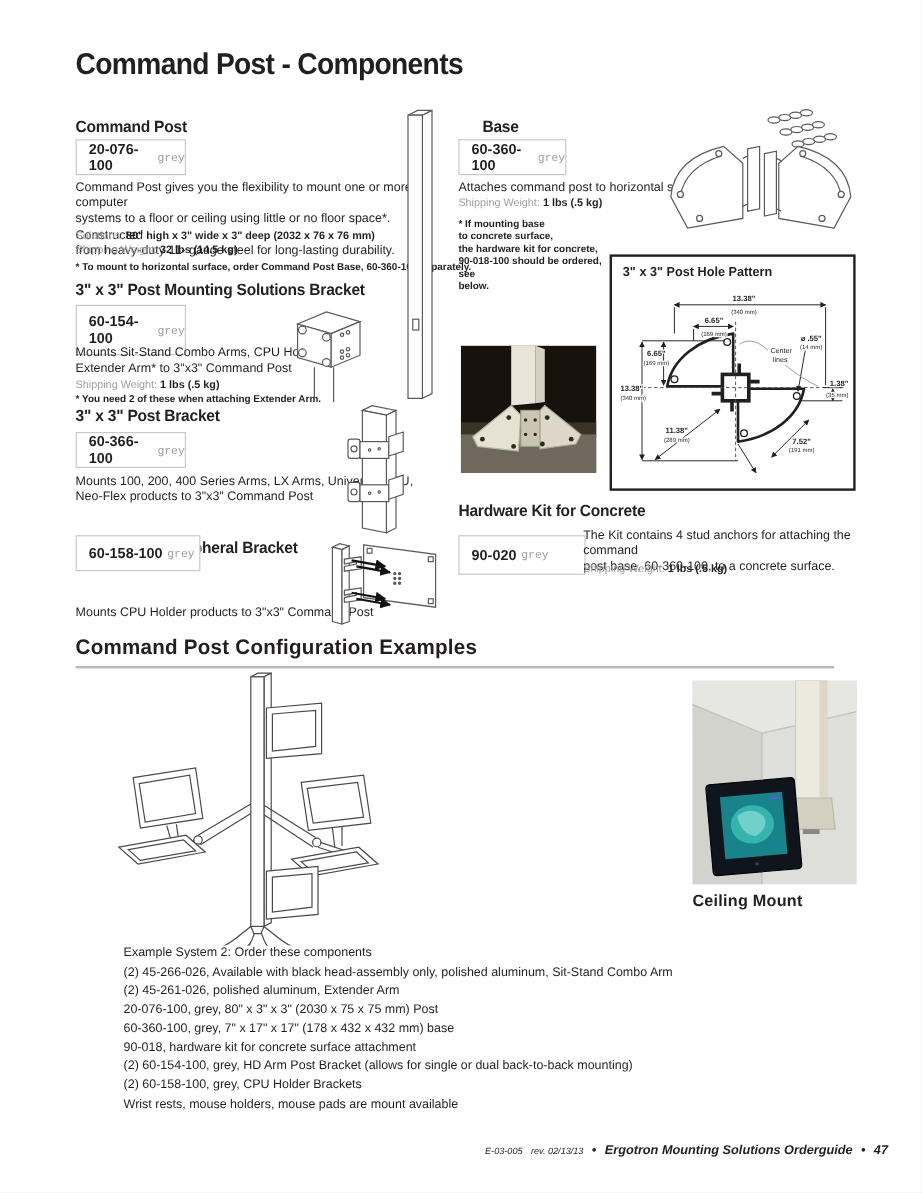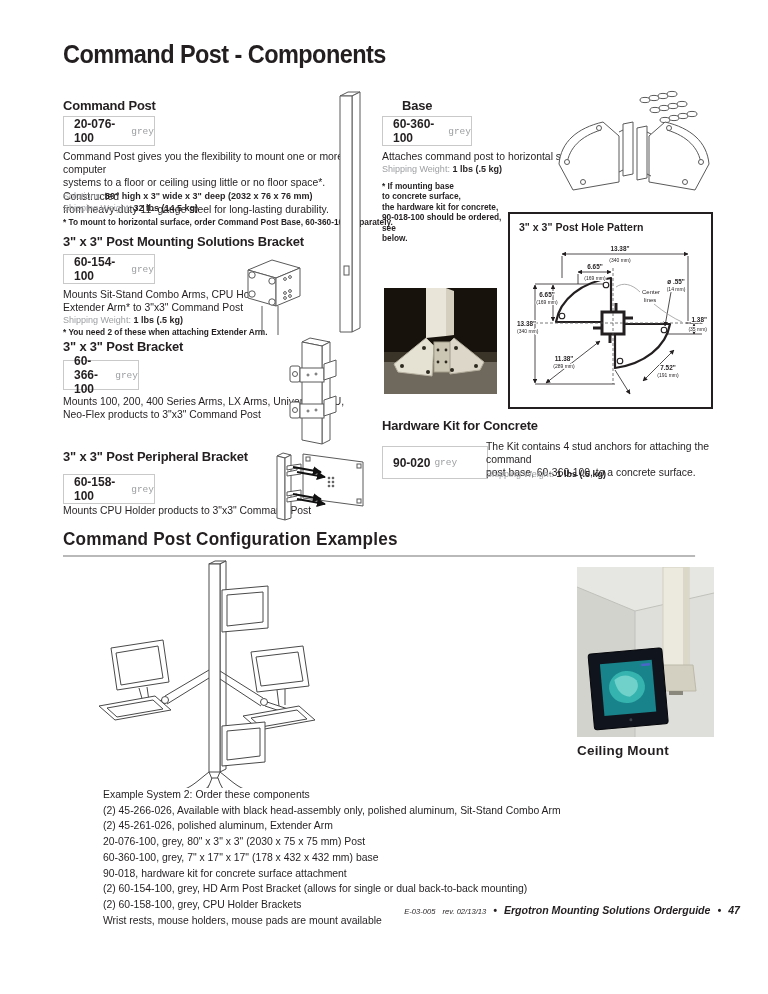--- a/index.html
+++ b/index.html
@@ -227,21 +227,21 @@
     <span class="part-color">grey</span>
   </div>
   <div class="abs body-t pre" style="left:486px;top:440px;width:235px;">The Kit contains 4 stud anchors for attaching the command
 post base, 60-360-100, to a concrete surface.</div>
   <div class="abs spec nowrap" style="left:486px;top:469px;">
     <span class="spec-label">Shipping Weight:</span>
     <span class="spec-value">1 lbs (.5 kg)</span>
   </div>
 
   <div class="abs sec-h nowrap" style="left:63px;top:234px;">3" x 3" Post Mounting Solutions Bracket</div>
-  <div class="abs part-box" style="left:63px;top:254px;width:92px;height:30px;">
+  <div class="abs part-box" style="left:63px;top:254px;width:92px;height:42px;">
     <span class="part-num">60-154-100</span>
     <span class="part-color">grey</span>
   </div>
   <div class="abs body-t pre" style="left:63px;top:288px;width:240px;">Mounts Sit-Stand Combo Arms, CPU Holders,
 Extender Arm* to 3"x3" Command Post</div>
   <div class="abs spec nowrap" style="left:63px;top:315px;">
     <span class="spec-label">Shipping Weight:</span>
     <span class="spec-value">1 lbs (.5 kg)</span>
   </div>
   <div class="abs footnote nowrap" style="left:63px;top:327px;">* You need 2 of these when attaching Extender Arm.</div>
@@ -259,21 +259,21 @@
       <circle cx="45" cy="23" r="1.4"></circle>
         <circle cx="50" cy="21" r="1.4"></circle>
       <circle cx="45" cy="37" r="1.4"></circle>
         <circle cx="50" cy="35" r="1.4"></circle>
       <circle cx="45" cy="42" r="1.4"></circle>
         <circle cx="50" cy="40" r="1.4"></circle>
     </g>
   </svg>
 
   <div class="abs sec-h nowrap" style="left:63px;top:339px;">3" x 3" Post Bracket</div>
-  <div class="abs part-box" style="left:63px;top:360px;width:76px;height:30px;">
+  <div class="abs part-box" style="left:63px;top:360px;width:92px;height:30px;">
     <span class="part-num">60-366-100</span>
     <span class="part-color">grey</span>
   </div>
   <div class="abs body-t pre" style="left:63px;top:395px;width:320px;">Mounts 100, 200, 400 Series Arms, LX Arms, Universal CPU,
 Neo-Flex products to 3"x3" Command Post</div>
   <svg class="abs" style="left:288px;top:336px;" width="56" height="112" viewBox="0 0 56 112">
     <g stroke="#5a5a5a" stroke-width="1" fill="#fff">
       <polygon points="14,6 22,2 42,6 34,10"></polygon>
       <polygon points="34,10 42,6 42,104 34,108"></polygon>
       <polygon points="14,6 34,10 34,108 14,104"></polygon>
@@ -290,21 +290,21 @@
           <circle cx="7" cy="74" r="2.5"></circle>
         <rect x="12" y="68" width="24" height="14"></rect>
         <polygon points="36,64 48,60 48,76 36,80"></polygon>
         <circle cx="20" cy="75" r="1"></circle>
           <circle cx="28" cy="74" r="1"></circle>
       </g>
     </g>
   </svg>
 
   <div class="abs sec-h nowrap" style="left:63px;top:449px;">3" x 3" Post Peripheral Bracket</div>
-  <div class="abs part-box" style="left:63px;top:474px;width:92px;height:30px;">
+  <div class="abs part-box" style="left:63px;top:446px;width:104px;height:30px;">
     <span class="part-num">60-158-100</span>
     <span class="part-color">grey</span>
   </div>
   <div class="abs body-t nowrap" style="left:63px;top:504px;">Mounts CPU Holder products to 3"x3" Command Post</div>
   <svg class="abs" style="left:267px;top:450px;" width="104" height="72" viewBox="0 0 104 72">
     <g stroke="#5a5a5a" stroke-width="1" fill="#fff">
       <polygon points="10,6 16,3 24,5 18,8"></polygon>
       <polygon points="10,6 18,8 18,70 10,68"></polygon>
       <polygon points="18,8 24,5 24,68 18,70"></polygon>
       <polygon points="36,4 96,12 96,56 36,48"></polygon>
@@ -407,21 +407,21 @@
     <div class="ex-line nowrap">(2) 45-266-026, Available with black head-assembly only, polished aluminum, Sit-Stand Combo Arm</div>
     <div class="ex-line nowrap">(2) 45-261-026, polished aluminum, Extender Arm</div>
     <div class="ex-line nowrap">20-076-100, grey, 80" x 3" x 3" (2030 x 75 x 75 mm) Post</div>
     <div class="ex-line nowrap">60-360-100, grey, 7" x 17" x 17" (178 x 432 x 432 mm) base</div>
     <div class="ex-line nowrap">90-018, hardware kit for concrete surface attachment</div>
     <div class="ex-line nowrap">(2) 60-154-100, grey, HD Arm Post Bracket (allows for single or dual back-to-back mounting)</div>
     <div class="ex-line nowrap">(2) 60-158-100, grey, CPU Holder Brackets</div>
     <div class="ex-line nowrap">Wrist rests, mouse holders, mouse pads are mount available</div>
   </div>
 
-  <div class="abs footer" style="right:28px;top:904px;text-align:center;">
+  <div class="abs footer" style="right:28px;top:953px;text-align:center;">
     <span class="f-small">E-03-005</span>
     <span class="f-small">rev. 02/13/13</span>
     <span class="f-big">•</span>
     <span class="f-big">Ergotron Mounting Solutions Orderguide</span>
     <span class="f-big">•</span>
     <span class="f-big">47</span>
   </div>
 
 </div>
 

